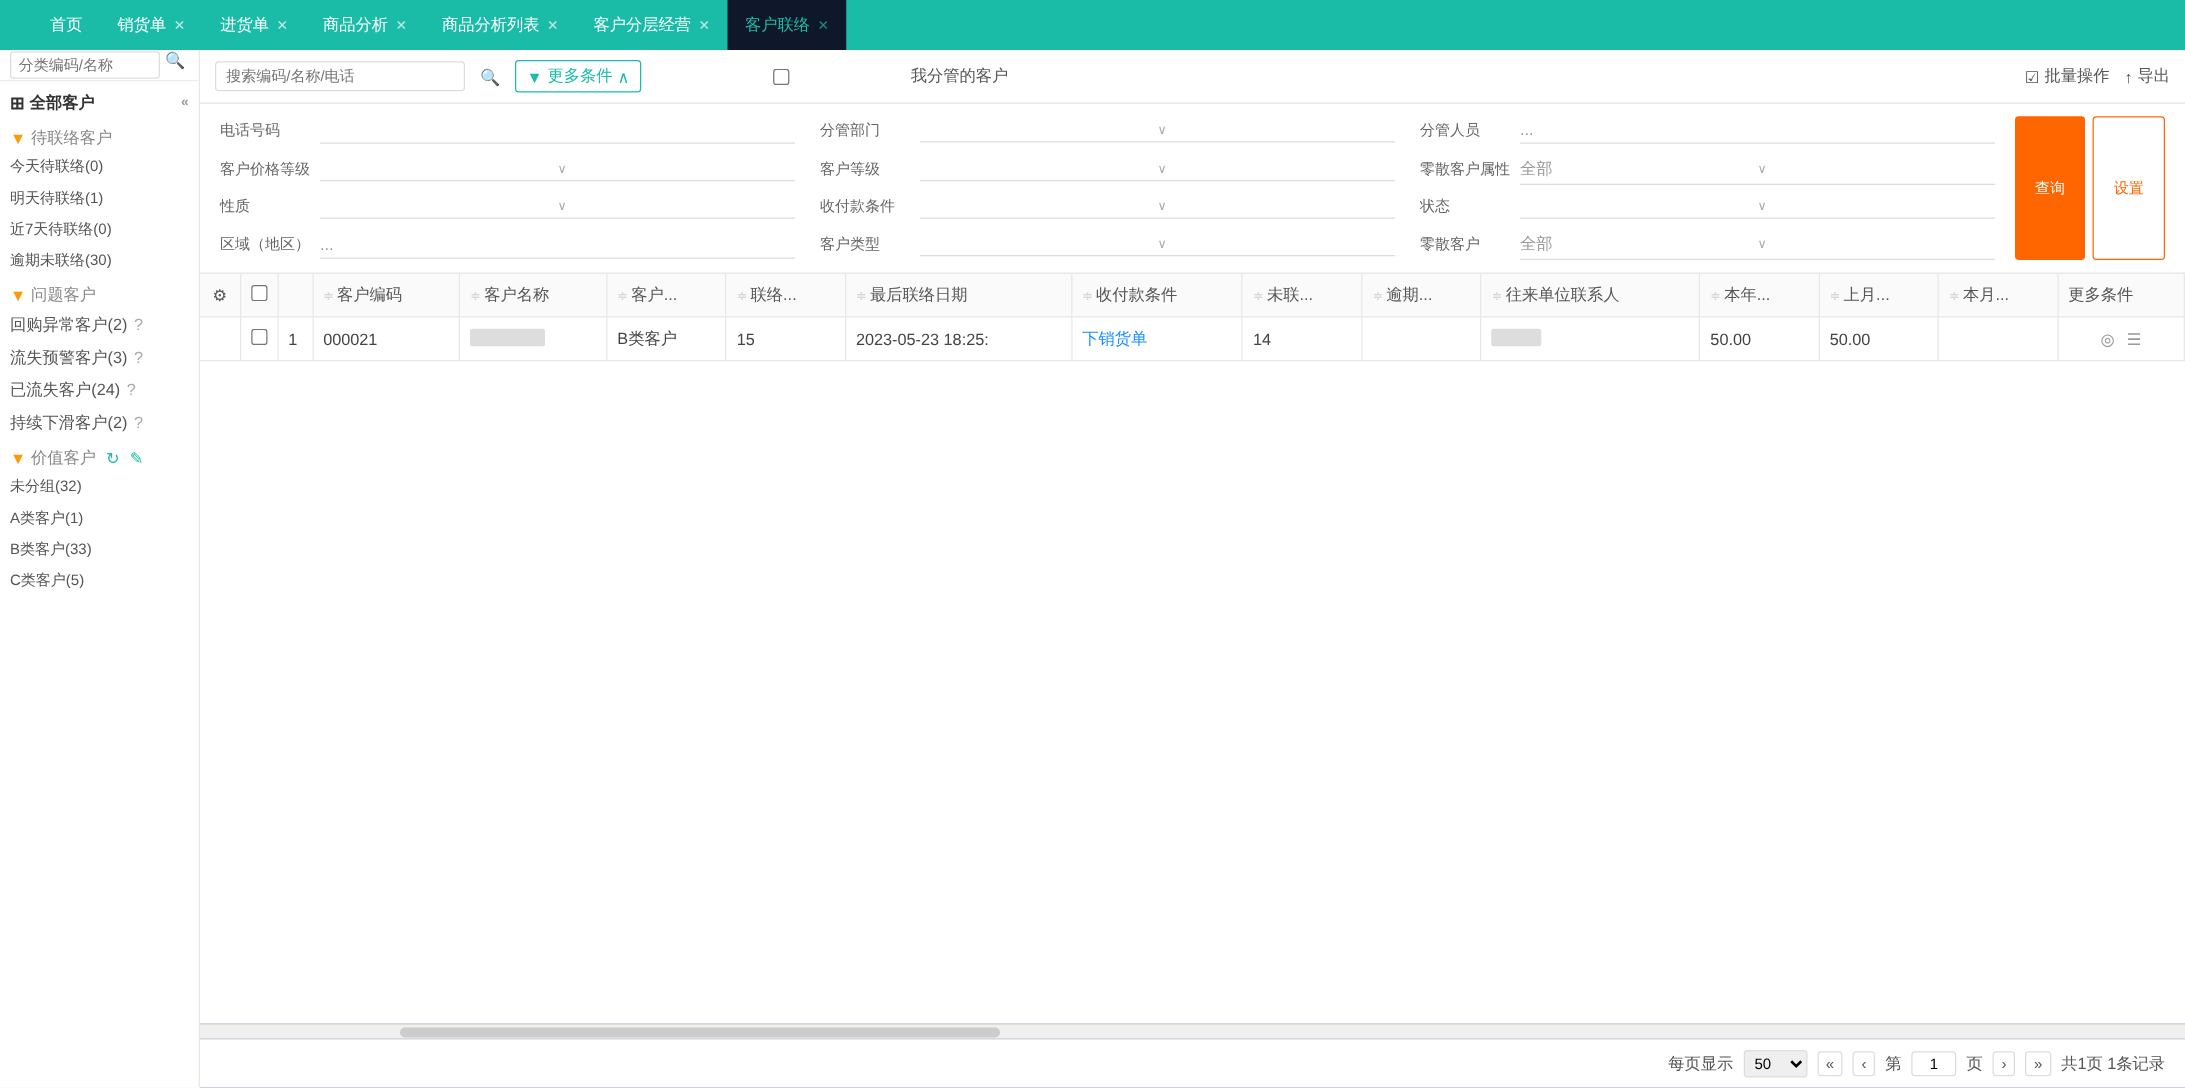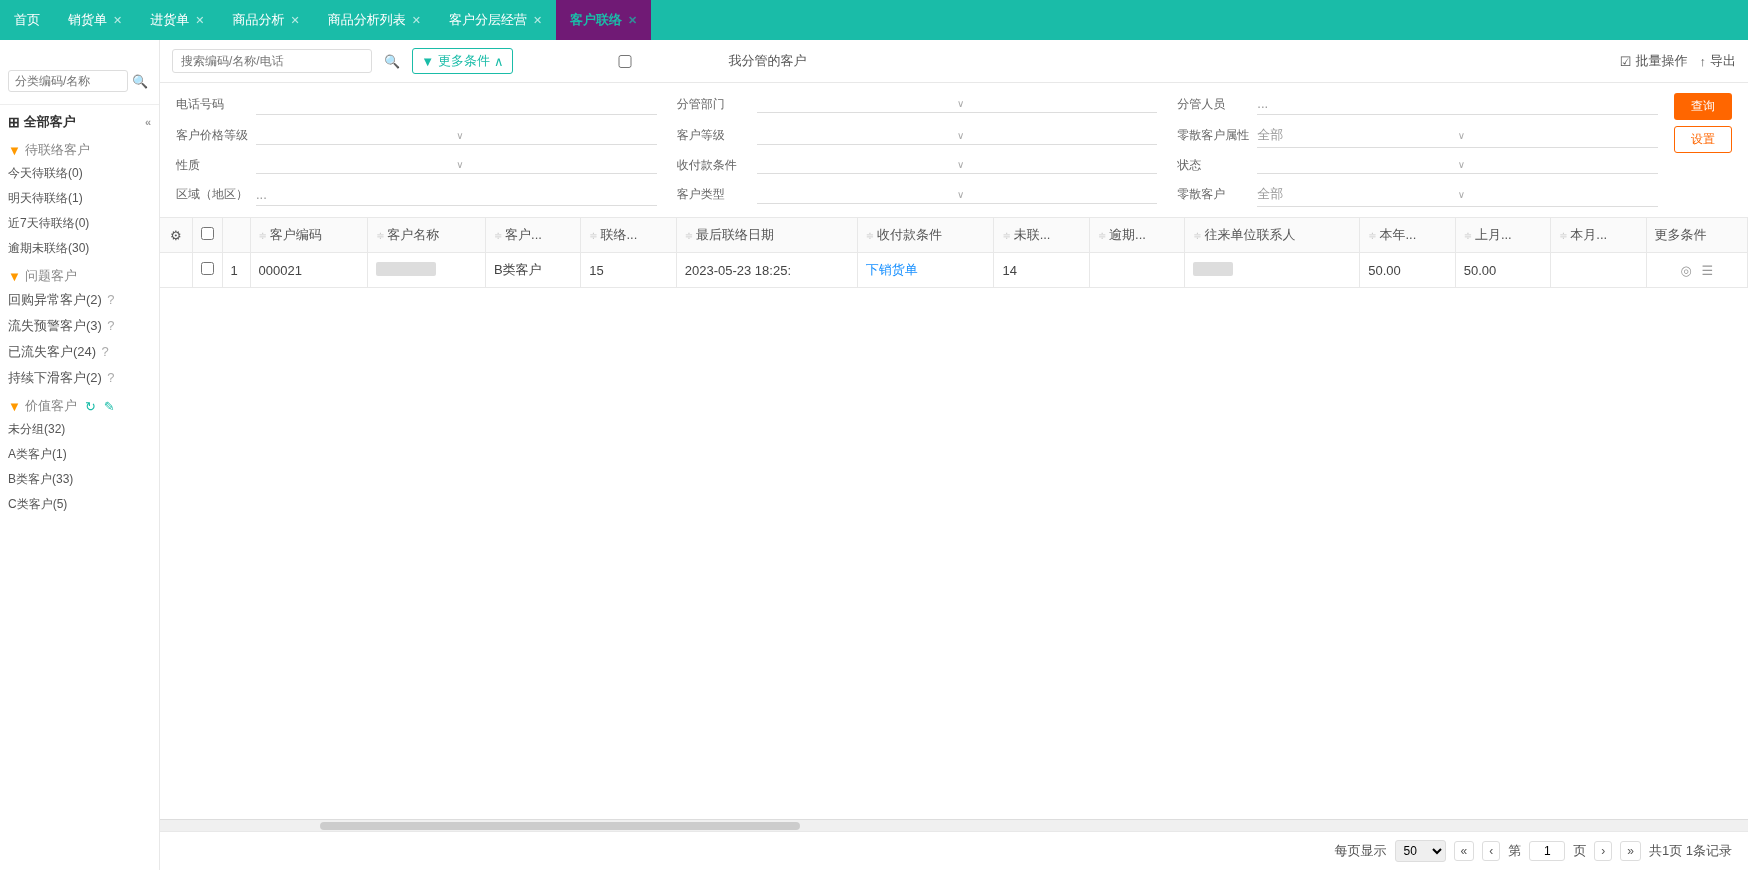--- a/index.html
+++ b/index.html
@@ -4,35 +4,35 @@
   <style>
     * { box-sizing: border-box; margin: 0; padding: 0; font-family: 'Microsoft YaHei', Arial, sans-serif; font-size: 13px; }
     body { background: #f5f5f5; overflow-x: hidden; }
 
     
     .top-nav {
       background: #1abca8;
       height: 40px;
       display: flex;
       align-items: center;
-      padding: 0 0;
+      padding: 0 26px;
       color: #fff;
       gap: 0;
     }
     .nav-item {
       padding: 0 14px;
       height: 40px;
       display: flex;
       align-items: center;
       cursor: pointer;
       white-space: nowrap;
       font-size: 13px;
       color: #fff;
     }
-    .nav-item.active { background: #701a75; color: #1abca8; font-weight: bold; }
+    .nav-item.active { background: #0f172a; color: #1abca8; }
     .nav-item .close-x {
       margin-left: 6px;
       font-size: 11px;
       opacity: 0.7;
     }
 
     
     .main-layout {
       display: flex;
       height: calc(100vh - 40px);
@@ -41,24 +41,22 @@
     
     .sidebar {
       width: 160px;
       background: #fff;
       border-right: 1px solid #e8e8e8;
       overflow-y: auto;
       flex-shrink: 0;
     }
     .sidebar-search {
       display: flex;
-      align-items: center;
-      padding: 12px 8px;
+      padding: 1px 8px;
       border-bottom: 1px solid #eee;
-      margin-top: 18px;
     }
     .sidebar-search input {
       border: 1px solid #ddd;
       border-radius: 3px;
       padding: 3px 6px;
       font-size: 12px;
       width: 120px;
       outline: none;
     }
     .sidebar-search .search-icon {
@@ -205,21 +203,21 @@
       padding: 3px 0;
       cursor: pointer;
       color: #999;
       font-size: 12px;
     }
     .filter-select span { flex: 1; }
     .filter-select .arrow { color: #aaa; font-size: 10px; }
     .filter-divider { width: 20px; flex-shrink: 0; }
     .filter-action-col {
       display: flex;
-      flex-direction: column;
+      flex-direction: row;
       gap: 6px;
       margin-left: 16px;
     }
     .btn-query {
       background: #f60;
       color: #fff;
       border: none;
       padding: 5px 16px;
       border-radius: 3px;
       cursor: pointer;

